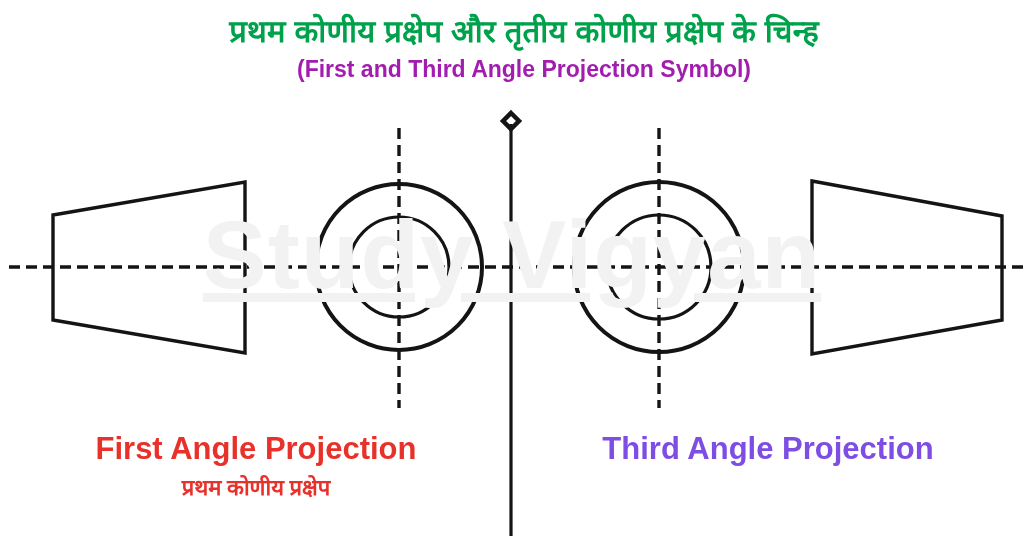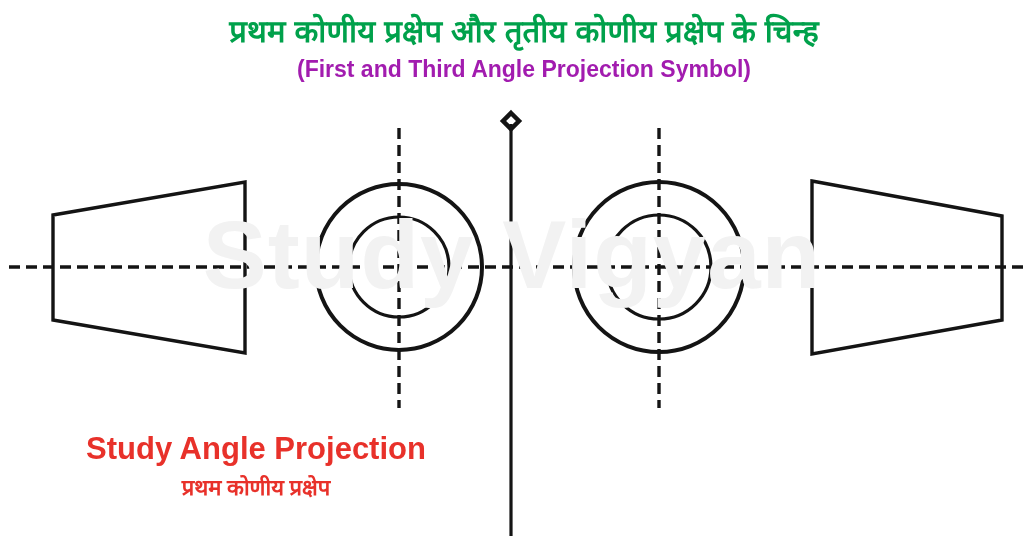--- a/index.html
+++ b/index.html
@@ -63,20 +63,21 @@
     width: 1024px;
     text-align: center;
     font-size: 96px;
     font-weight: bold;
     color: #f2f2f2;
     letter-spacing: 1px;
     line-height: 1;
     user-select: none;
     z-index: 1;
     white-space: nowrap;
+    text-decoration: underline;
   }
 
   
   .captions {
     position: absolute;
     top: 432px;
     left: 0;
     width: 1024px;
     height: 104px;
     display: flex;
@@ -136,20 +137,21 @@
     <circle cx="659" cy="267" r="52" fill="none" stroke="#141414" stroke-width="3.2"></circle>
 
     <line x1="659" y1="128" x2="659" y2="408" stroke="#141414" stroke-width="3.4" stroke-dasharray="11 6" stroke-linecap="butt"></line>
 
     <polygon points="812,181 1002,216 1002,320 812,354" fill="none" stroke="#141414" stroke-width="3.4" stroke-linejoin="miter"></polygon>
 
   </svg>
 
   <div class="captions">
     <div class="caption-col">
-      <p class="caption-en first-color">Study Angle Projection</p>
+      <p class="caption-en first-color">First Angle Projection</p>
       <p class="caption-hi first-color">प्रथम कोणीय प्रक्षेप</p>
     </div>
     <div class="caption-col">
+      <p class="caption-en third-color">Third Angle Projection</p>
     </div>
   </div>
 
 </div>
 
 </body></html>

